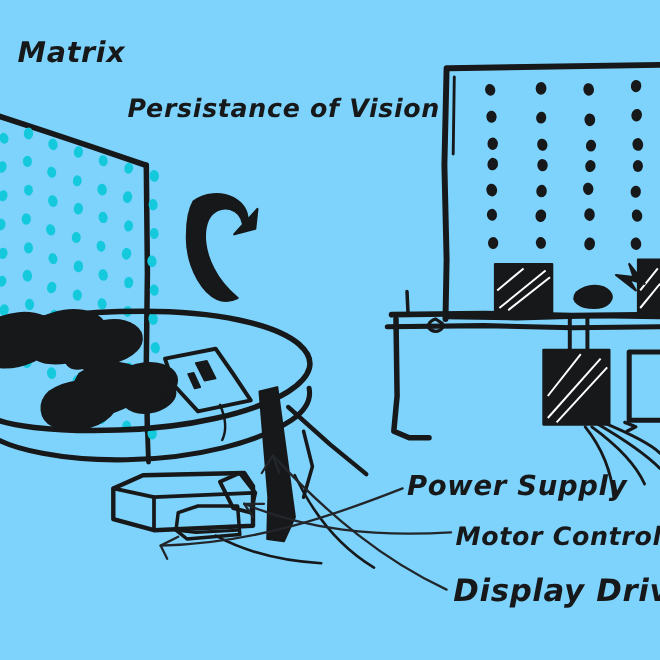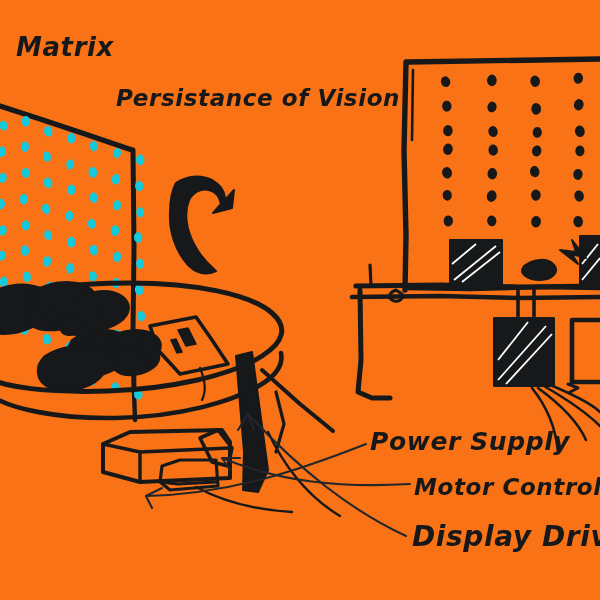--- a/index.html
+++ b/index.html
@@ -8,21 +8,21 @@
     padding: 0;
     background: #ffffff;
   }
   body {
     font-family: "DejaVu Sans", sans-serif;
   }
   #sketch-root {
     position: relative;
     width: 600px;
     height: 600px;
-    background: #f97316;
+    background: #7dd3fc;
     overflow: hidden;
   }
   #sketch-svg {
     position: absolute;
     top: 0;
     left: 0;
     width: 600px;
     height: 600px;
     display: block;
   }

